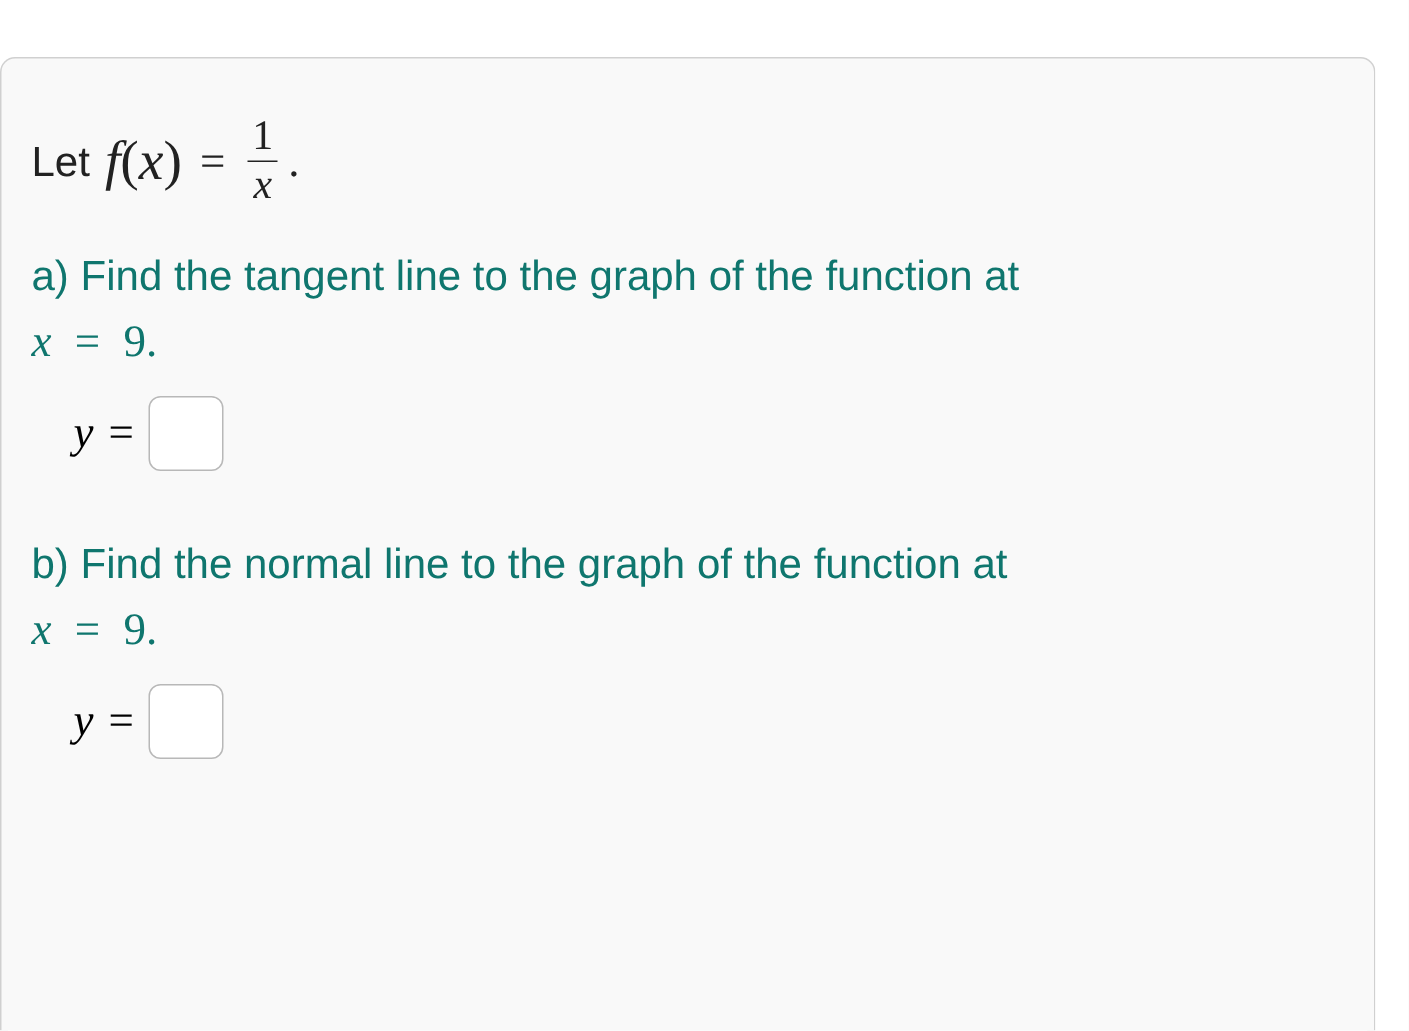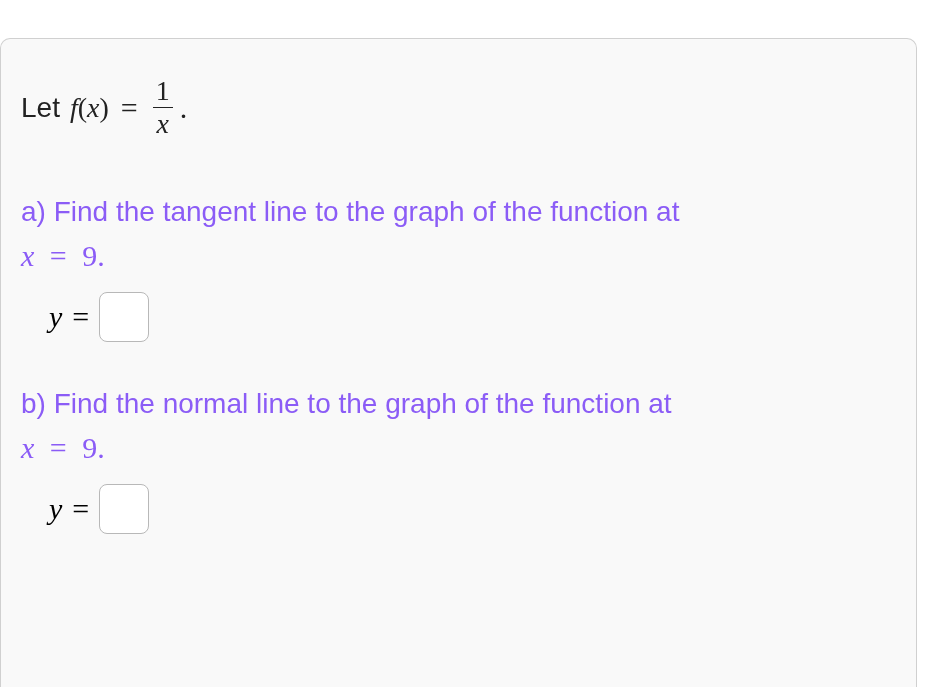--- a/index.html
+++ b/index.html
@@ -38,39 +38,39 @@
     }
     .math-line {
       font-size: 28px;
       color: #222;
       margin-bottom: 30px;
       display: flex;
       align-items: center;
       line-height: 1.4;
     }
     .intro-line {
-      margin-bottom: 52px;
+      margin-bottom: 24px;
     }
     .let-text {
       font-size: 28px;
       margin-right: 10px;
     }
     .math-italic {
       font-family: 'Times New Roman', Times, serif;
       font-style: italic;
       font-size: 30px;
     }
     .math-roman {
       font-family: 'Times New Roman', Times, serif;
       font-style: normal;
       font-size: 30px;
     }
     .fx {
       font-family: 'Times New Roman', Times, serif;
-      font-size: 28px;
+      font-size: 37px;
     }
     .fx .f {
       font-style: italic;
     }
     .fx .paren {
       font-style: normal;
     }
     .fx .x {
       font-style: italic;
     }
@@ -97,21 +97,21 @@
       padding: 2px 4px 0 4px;
       font-style: italic;
     }
     .period {
       font-family: 'Times New Roman', Times, serif;
       font-size: 30px;
       margin-left: 4px;
     }
     .question-text {
       font-size: 28px;
-      color: #8b5cf6;
+      color: #0f766e;
       line-height: 1.55;
       margin-bottom: 8px;
     }
     .math-eqn-inline {
       font-family: 'Times New Roman', Times, serif;
       font-size: 30px;
       text-align: right;
     }
     .answer-line {
       display: flex;

